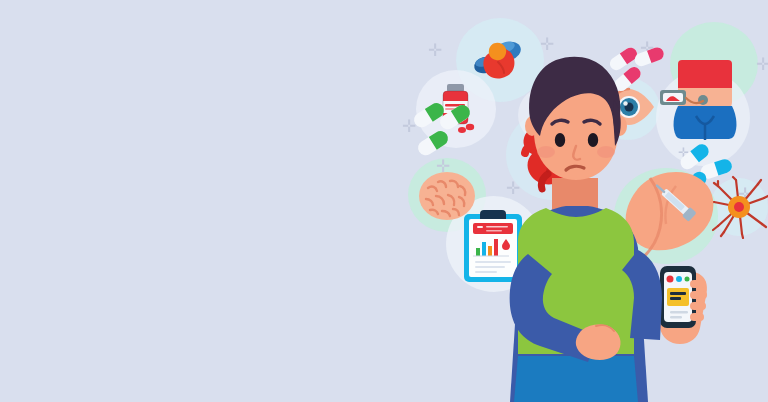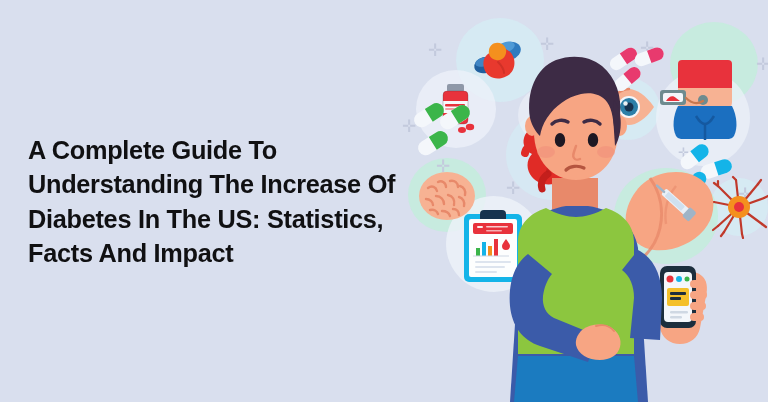--- a/index.html
+++ b/index.html
@@ -59,26 +59,20 @@
 
   .icon-wrap { position: absolute; }
 
   svg { display: block; overflow: visible; }
 </style>
 </head>
 <body>
 
 <div id="banner">
 
-  <div id="title-block">
-    <h1 id="page-title">A Complete Guide To
-Understanding The Increase Of
-Diabetes In The US: Statistics,
-Facts And Impact</h1>
-  </div>
 
   <div id="illustration">
 
     <div class="blob blob-cyan" style="left:56px;  top:18px;  width:88px;  height:84px;  opacity:.55;"></div>
     <div class="blob blob-white" style="left:16px;  top:70px;  width:80px;  height:78px;  opacity:.75;"></div>
     <div class="blob blob-green" style="left:270px; top:22px;  width:88px;  height:84px;  opacity:.7;"></div>
     <div class="blob blob-cyan" style="left:106px; top:110px; width:92px;  height:90px;  opacity:.5;"></div>
     <div class="blob blob-green" style="left:8px;   top:158px; width:78px;  height:74px;  opacity:.7;"></div>
     <div class="blob blob-white" style="left:46px;  top:196px; width:96px;  height:96px;  opacity:.8;"></div>
     <div class="blob blob-cyan" style="left:196px; top:78px;  width:64px;  height:62px;  opacity:.55;"></div>

